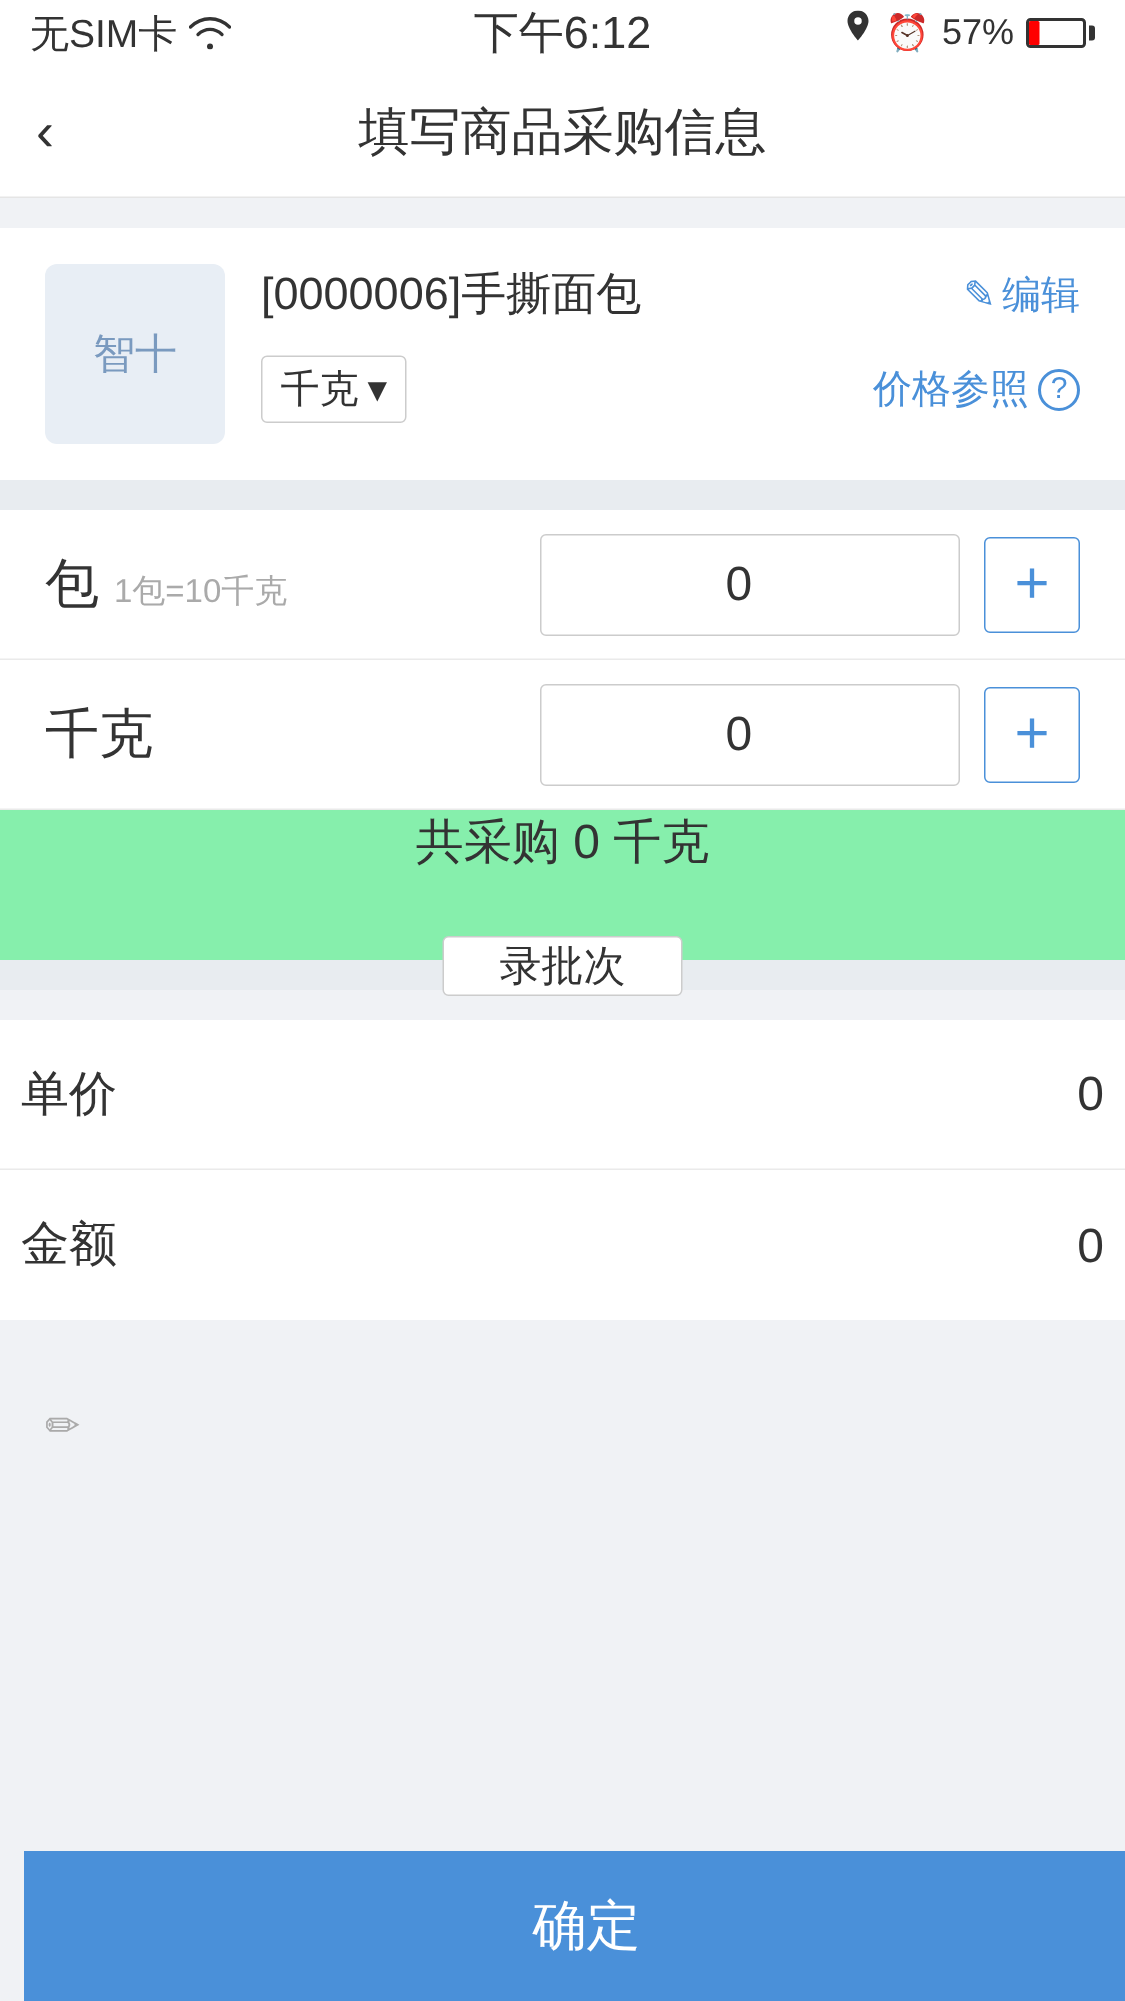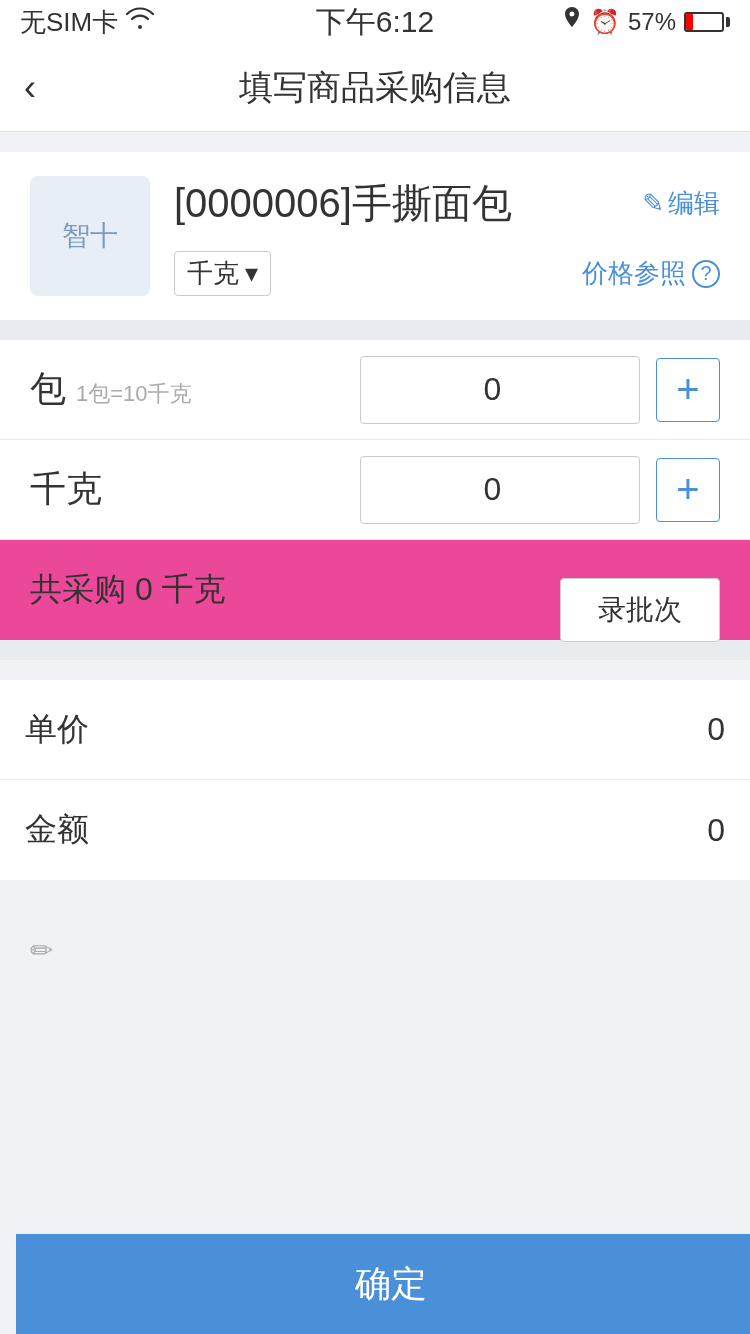--- a/index.html
+++ b/index.html
@@ -19,21 +19,21 @@
       height: 44px;
       background: #fff;
       display: flex;
       align-items: center;
       justify-content: space-between;
       padding: 0 20px;
       font-size: 28px;
     }
     .status-left {
       display: flex;
-      align-items: flex-start;
+      align-items: flex-end;
       gap: 8px;
       font-size: 26px;
       color: #333;
     }
     .status-center {
       font-size: 30px;
       font-weight: 500;
       color: #333;
       position: absolute;
       left: 50%;
@@ -125,21 +125,21 @@
     .product-info {
       flex: 1;
     }
     .product-name-row {
       display: flex;
       align-items: center;
       justify-content: space-between;
       margin-bottom: 20px;
     }
     .product-name {
-      font-size: 40px;
+      font-size: 30px;
       color: #333;
       font-weight: 500;
     }
     .edit-btn {
       color: #4a90d9;
       font-size: 26px;
       display: flex;
       align-items: center;
       gap: 4px;
       cursor: pointer;
@@ -239,21 +239,22 @@
       cursor: pointer;
     }
 
     
     .summary-row {
       display: flex;
       align-items: center;
       justify-content: space-between;
       padding: 0 30px;
       height: 100px;
-      background: #ec4899;
+      background: #86efac;
+      flex-direction: column;
     }
     .summary-text {
       font-size: 32px;
       color: #333;
     }
     .batch-btn {
       width: 160px;
       height: 64px;
       border: 1px solid #ccc;
       border-radius: 4px;
@@ -269,21 +270,21 @@
 
     
     .price-section {
       background: #fff;
       margin-top: 20px;
     }
     .price-row {
       display: flex;
       align-items: center;
       justify-content: space-between;
-      padding: 0 25px;
+      padding: 0 14px;
       height: 100px;
       border-bottom: 1px solid #eaeaea;
       gap: 39px;
     }
     .price-row:last-child {
       border-bottom: none;
     }
     .price-label {
       font-size: 32px;
       color: #333;

